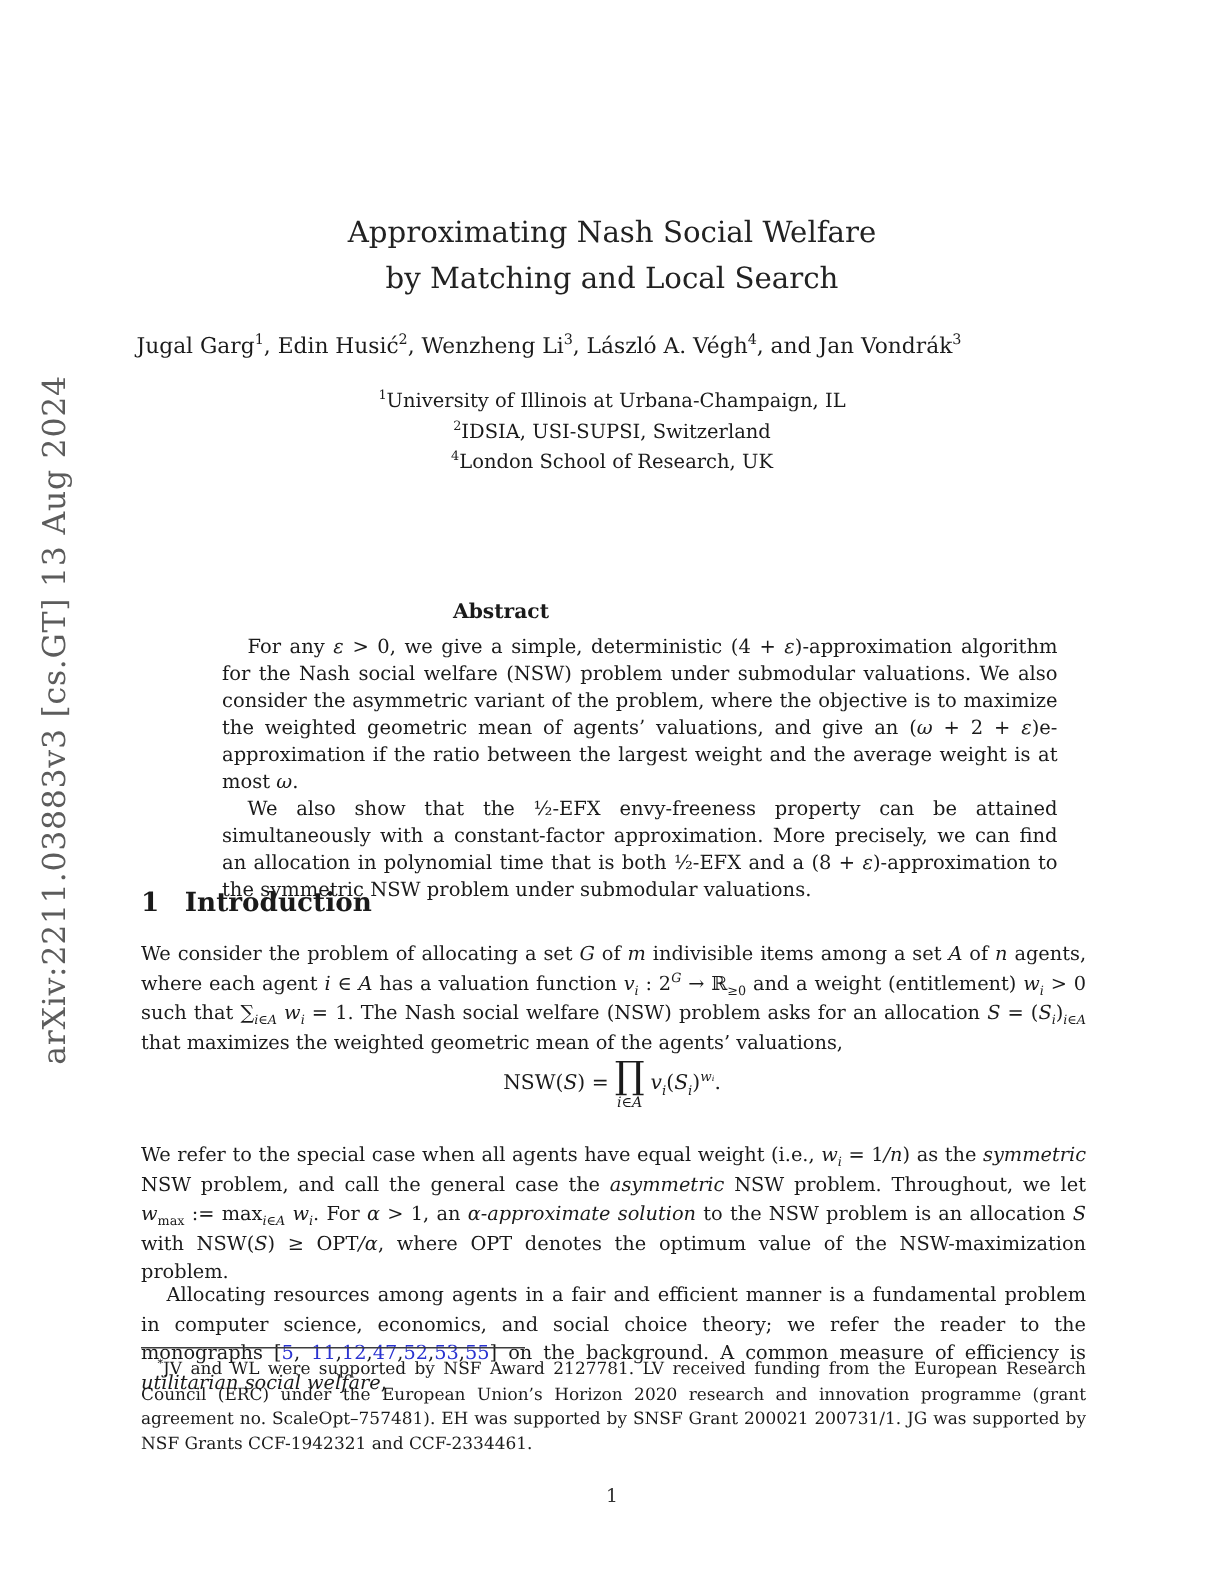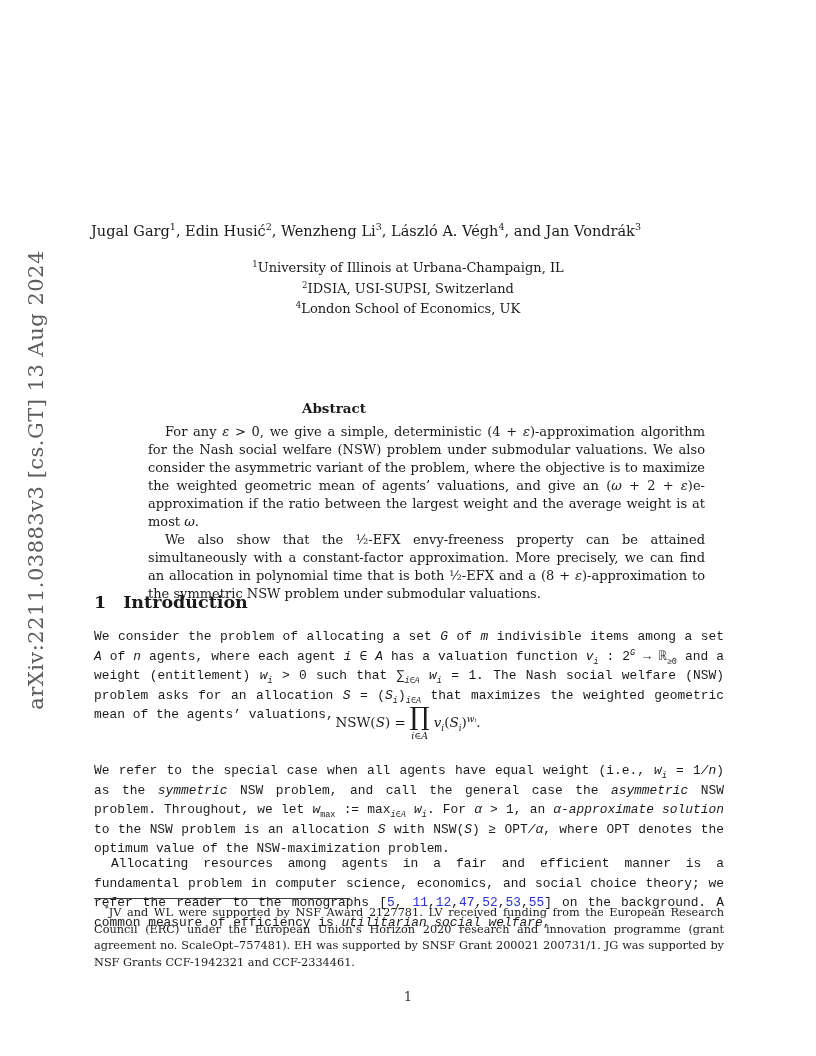--- a/index.html
+++ b/index.html
@@ -49,21 +49,21 @@
   }
   .abstract p{margin:0;}
   .indent{text-indent:17px;margin-top:16px;}
   .sec-head{
     position:absolute;top:592px;left:94px;width:630px;
     font-weight:bold;font-size:17.5px;
   }
   .sec-num{margin-right:17px;}
   .body{
     position:absolute;left:94px;width:630px;
-    font-size:12.9px;line-height:19.5px;text-align:justify;font-family:Liberation Mono, monospace;
+    font-size:12.9px;line-height:19.5px;text-align:justify;
   }
   .p1{top:627px;}
   .p2{top:761px;}
   .p3{top:838px;}
   .formula-row{
     position:absolute;top:704px;left:0;width:816px;
     display:flex;justify-content:center;align-items:center;
     font-size:13.5px;
   }
   .bigop{display:inline-flex;flex-direction:column;align-items:center;margin:0 4px;}
@@ -93,27 +93,31 @@
 </style>
 </head>
 <body>
 
 <div class="page">
 
   <div class="watermark-wrap">
     <span class="watermark">arXiv:2211.03883v3  [cs.GT]  13 Aug 2024</span>
   </div>
 
+  <div class="title">
+    <div>Approximating Nash Social Welfare</div>
+    <div>by Matching and Local Search</div>
+  </div>
 
   <div class="authors"><span>Jugal Garg</span><span class="seg-sup">1</span><span>, Edin Husić</span><span class="seg-sup">2</span><span>, Wenzheng Li</span><span class="seg-sup">3</span><span>, László A. Végh</span><span class="seg-sup">4</span><span>, and Jan Vondrák</span><span class="seg-sup">3</span></div>
 
   <div class="affils">
     <div><span class="seg-sup">1</span><span>University of Illinois at Urbana-Champaign, IL</span></div>
     <div><span class="seg-sup">2</span><span>IDSIA, USI-SUPSI, Switzerland</span></div>
-    <div><span class="seg-sup">4</span><span>London School of Economics, UK</span></div>
+    <div><span class="seg-sup">4</span><span>London School of Research, UK</span></div>
   </div>
 
   <div class="abs-head">Abstract</div>
 
   <div class="abstract">
     <p class="indent"><span>For any </span><span class="seg-m">ε</span><span> &gt; 0, we give a simple, deterministic (4 + </span><span class="seg-m">ε</span><span>)-approximation algorithm for the Nash social welfare (NSW) problem under submodular valuations. We also consider the asymmetric variant of the problem, where the objective is to maximize the weighted geometric mean of agents’ valuations, and give an (</span><span class="seg-m">ω</span><span> + 2 + </span><span class="seg-m">ε</span><span>)e-approximation if the ratio between the largest weight and the average weight is at most </span><span class="seg-m">ω</span><span>.</span></p>
     <p class="indent"><span>We also show that the </span><span>½</span><span>-EFX envy-freeness property can be attained simultaneously with a constant-factor approximation. More precisely, we can find an allocation in polynomial time that is both </span><span>½</span><span>-EFX and a (8 + </span><span class="seg-m">ε</span><span>)-approximation to the symmetric NSW problem under submodular valuations.</span></p>
   </div>
 
   <div class="sec-head">

